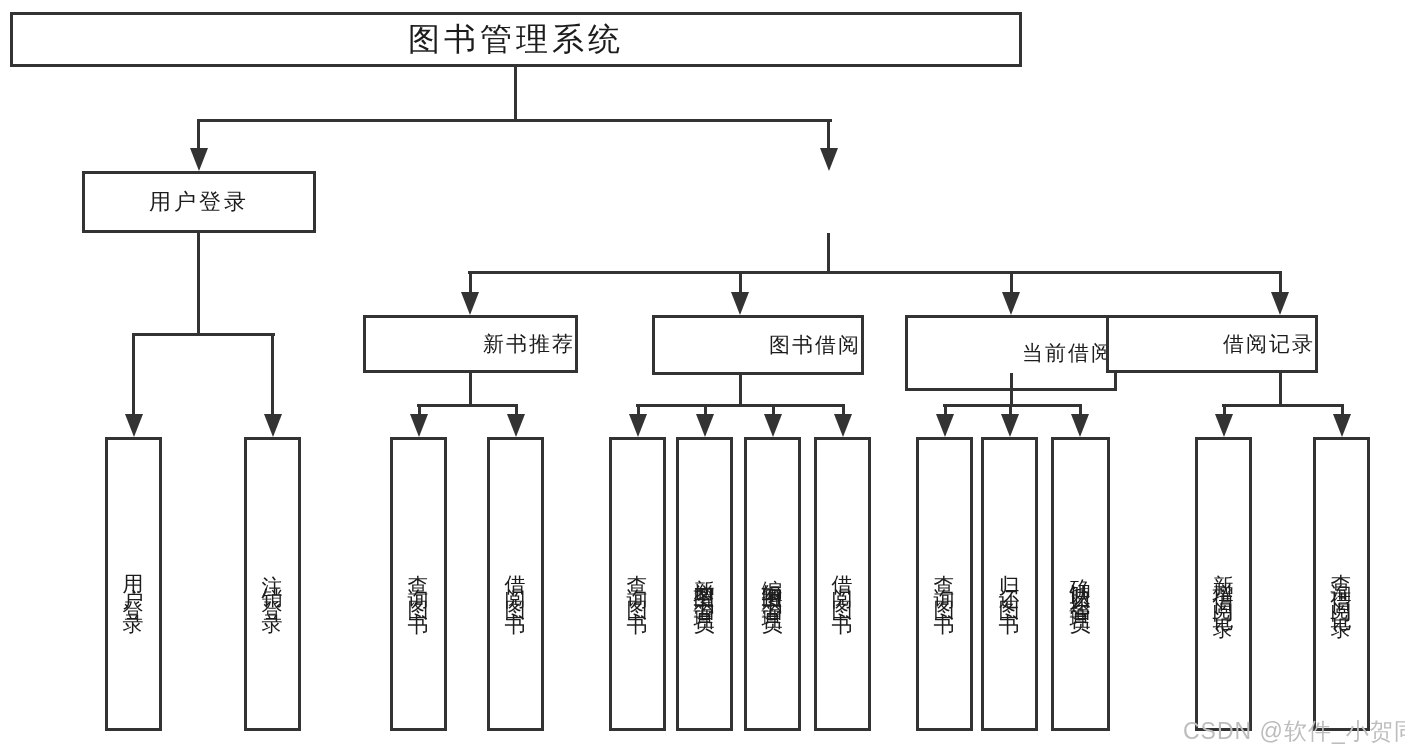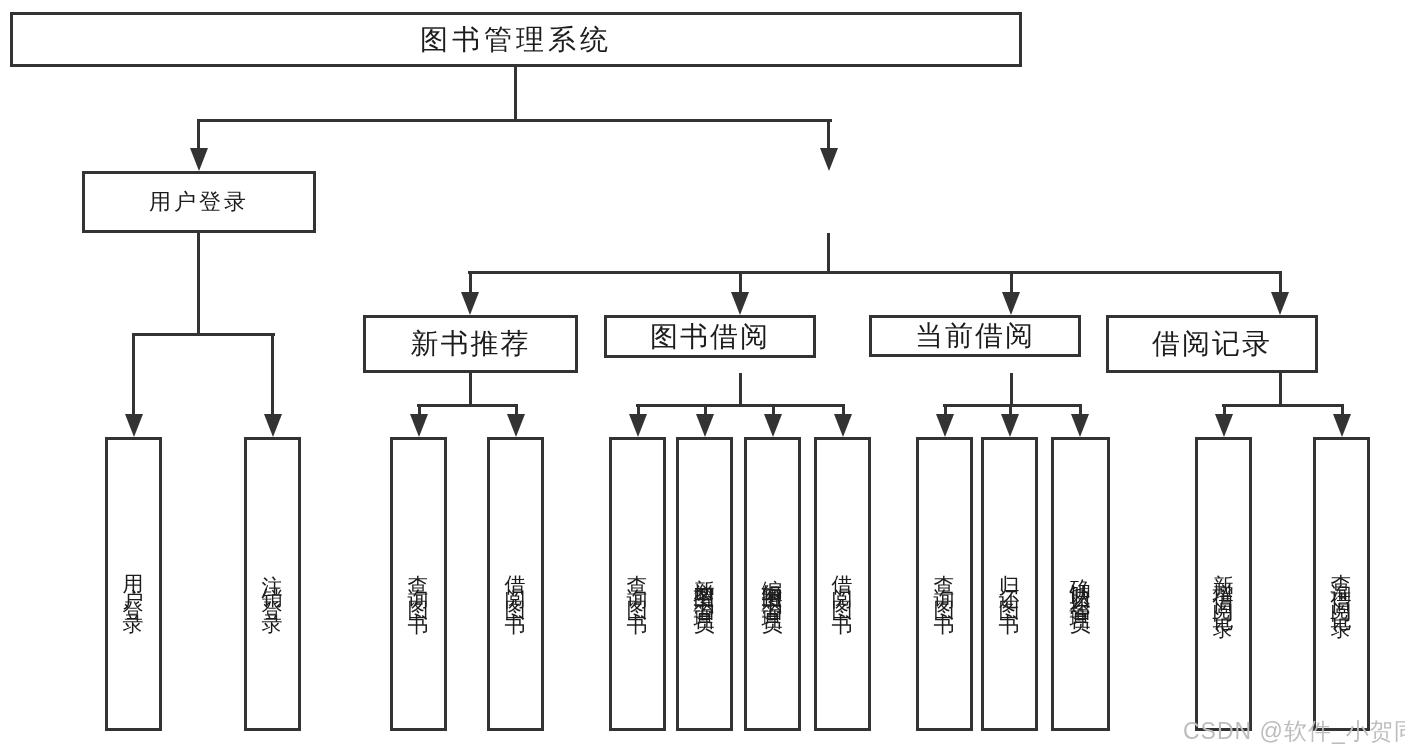--- a/index.html
+++ b/index.html
@@ -17,23 +17,23 @@
     color:var(--text);
     overflow:hidden;
   }
   .node{
     position:absolute;
     border:3px solid var(--line);
     background:#fff;
     display:flex;align-items:center;justify-content:center;
     box-sizing:border-box;
   }
-  .lvl1{font-size:28px;letter-spacing:4px;text-align:right;}
+  .lvl1{font-size:32px;letter-spacing:4px;text-align:right;}
   .lvl2{font-size:22px;letter-spacing:3px;}
-  .lvl3{font-size:28px;letter-spacing:2px;}
+  .lvl3{font-size:21px;letter-spacing:2px;justify-content:flex-end;}
   .leaf{
     position:absolute;
     border:3px solid var(--line);
     background:#fff;
     display:flex;align-items:center;justify-content:center;
     box-sizing:border-box;
     top:437px;width:57px;height:294px;
   }
   .vtext{
     writing-mode:vertical-rl;
@@ -97,24 +97,24 @@
   <div class="vl" style="left:739px;top:271px;height:25px"></div>
   <div class="ah" style="left:731px;top:292px"></div>
   <div class="vl" style="left:1010px;top:271px;height:25px"></div>
   <div class="ah" style="left:1002px;top:292px"></div>
   <div class="vl" style="left:1279px;top:271px;height:25px"></div>
   <div class="ah" style="left:1271px;top:292px"></div>
 
   <div class="node lvl3" style="left:363px;top:315px;width:215px;height:58px">
     <span>新书推荐</span>
   </div>
-  <div class="node lvl3" style="left:604px;top:315px;width:212px;height:43px">
+  <div class="node lvl3" style="left:652px;top:315px;width:212px;height:60px">
     <span>图书借阅</span>
   </div>
-  <div class="node lvl3" style="left:869px;top:315px;width:212px;height:42px">
+  <div class="node lvl3" style="left:905px;top:315px;width:212px;height:76px">
     <span>当前借阅</span>
   </div>
   <div class="node lvl3" style="left:1106px;top:315px;width:212px;height:58px">
     <span>借阅记录</span>
   </div>
 
   <div class="vl" style="left:469px;top:373px;height:33px"></div>
   <div class="hl" style="left:417px;top:404px;width:101px"></div>
   <div class="vl" style="left:418px;top:404px;height:14px"></div>
   <div class="ah" style="left:410px;top:414px"></div>

